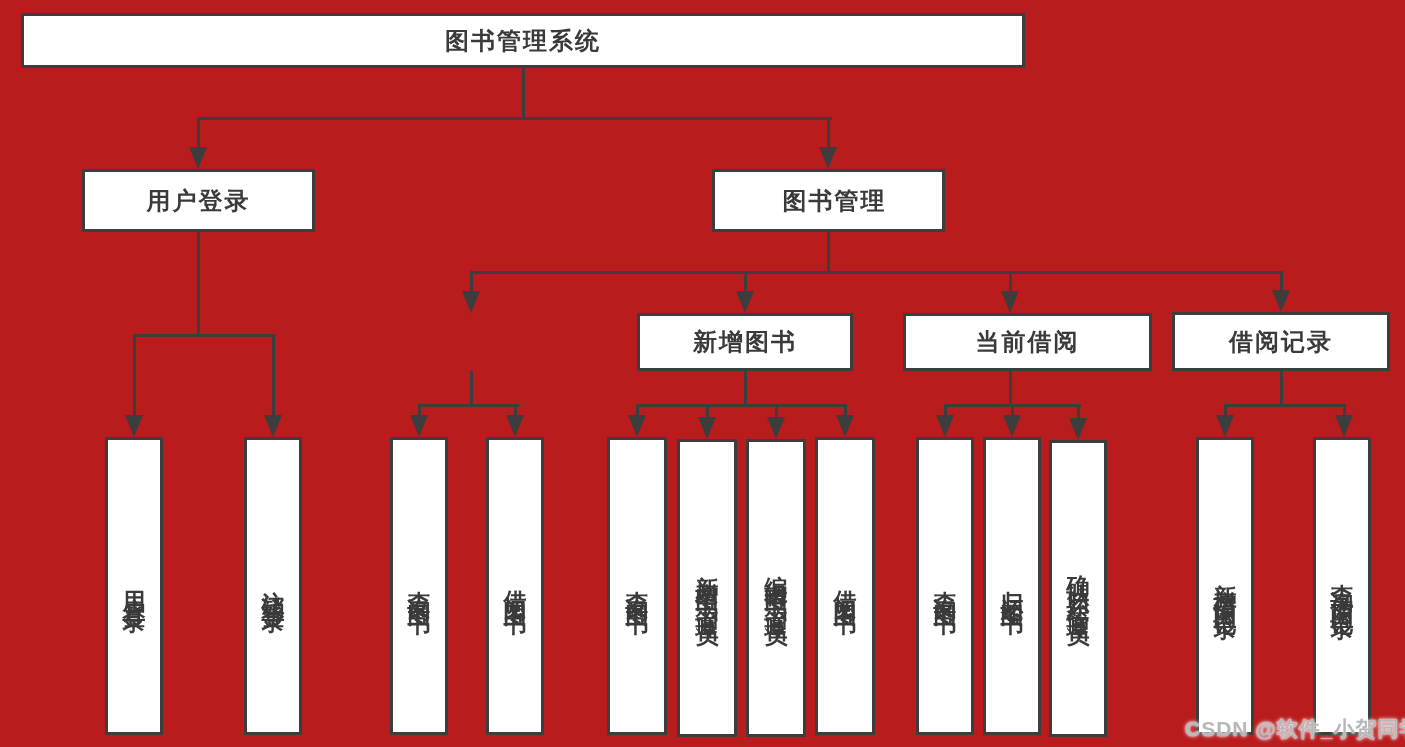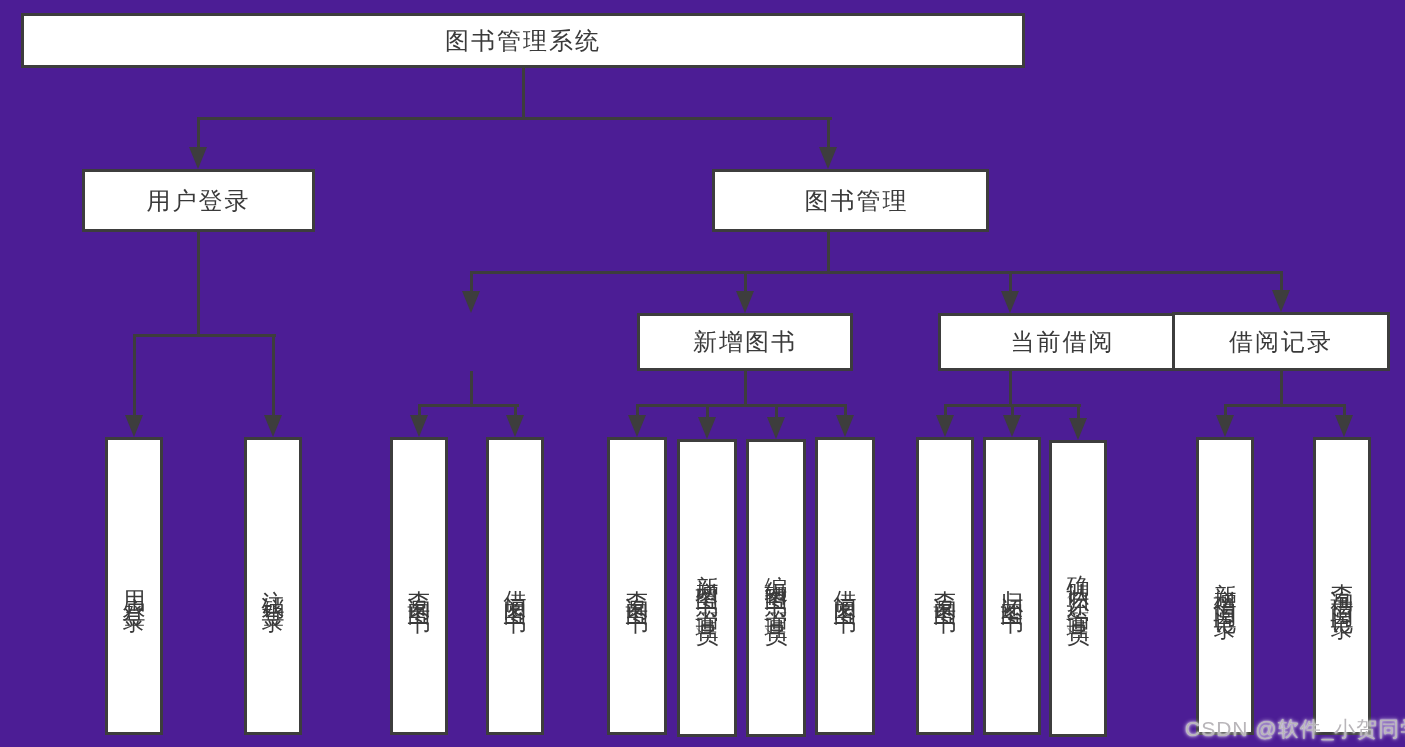--- a/index.html
+++ b/index.html
@@ -5,22 +5,23 @@
   :root{
     --line:#3d3d3d;
     --text:#3a3a3a;
     --wm:#b9b6ba;
   }
   html,body{margin:0;padding:0;background:#ffffff;}
   body{font-family:"Liberation Sans","DejaVu Sans",sans-serif;}
   #stage{
     position:relative;
     width:1405px;height:747px;
-    background:#4c1d95;
+    background:#b91c1c;
     overflow:hidden;
+    font-weight:bold;
   }
   .box{
     position:absolute;
     box-sizing:border-box;
     border:3px solid var(--line);
     background:#ffffff;
     display:flex;align-items:center;justify-content:center;
     color:var(--text);
     font-size:24px;
     letter-spacing:2px;
@@ -66,28 +67,28 @@
 
 <div id="stage">
 
   <div class="box" style="left:21px;top:13px;width:1004px;height:55px;">
     <span>图书管理系统</span>
   </div>
 
   <div class="box" style="left:82px;top:169px;width:233px;height:63px;">
     <span>用户登录</span>
   </div>
-  <div class="box" style="left:712px;top:169px;width:277px;height:63px;padding-left:12px;">
+  <div class="box" style="left:712px;top:169px;width:233px;height:63px;padding-left:12px;">
     <span>图书管理</span>
   </div>
 
   <div class="box" style="left:637px;top:313px;width:216px;height:58px;">
     <span>新增图书</span>
   </div>
-  <div class="box" style="left:903px;top:313px;width:249px;height:58px;margin-left:35px;">
+  <div class="box" style="left:903px;top:313px;width:249px;height:58px;">
     <span>当前借阅</span>
   </div>
   <div class="box" style="left:1172px;top:312px;width:218px;height:59px;">
     <span>借阅记录</span>
   </div>
 
   <div class="vbox" style="left:105px;top:437px;width:58px;height:298px;">
     <span class="vtext">用户登录</span>
   </div>
   <div class="vbox" style="left:244px;top:437px;width:58px;height:298px;">

